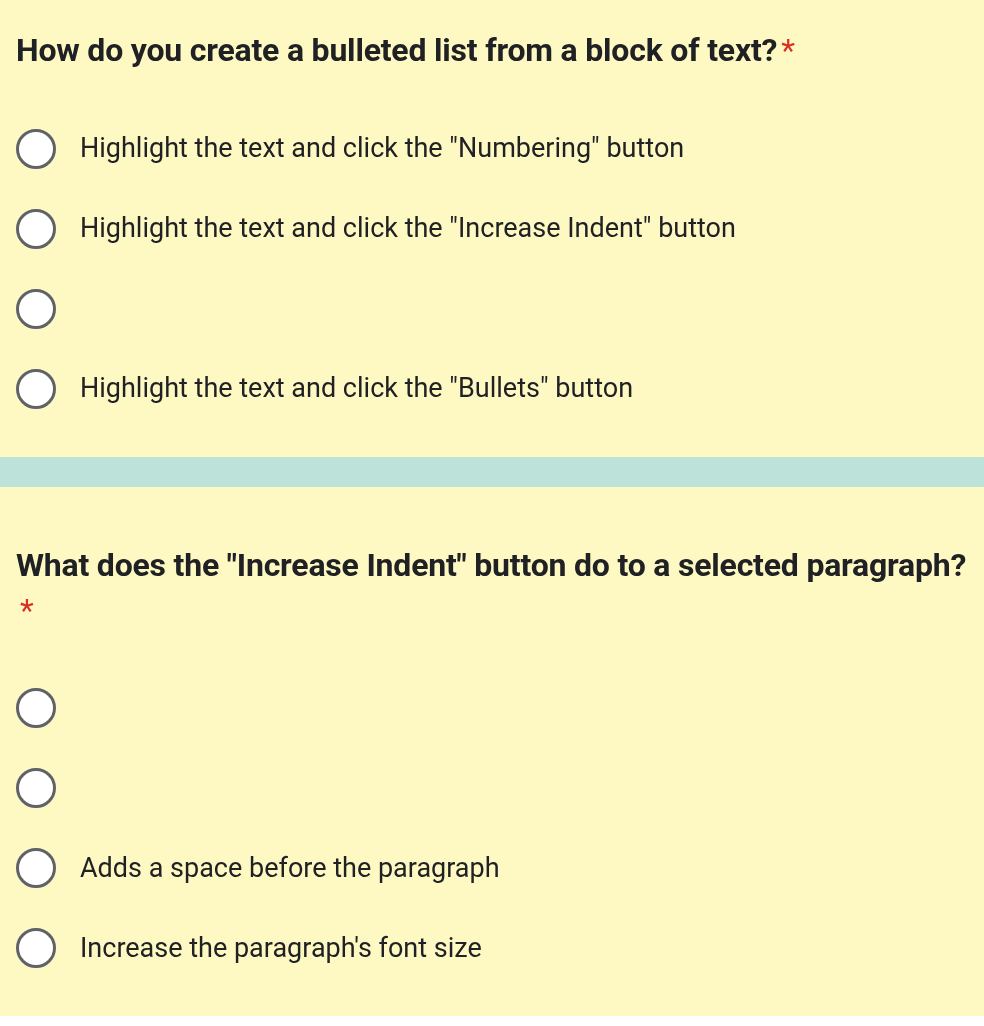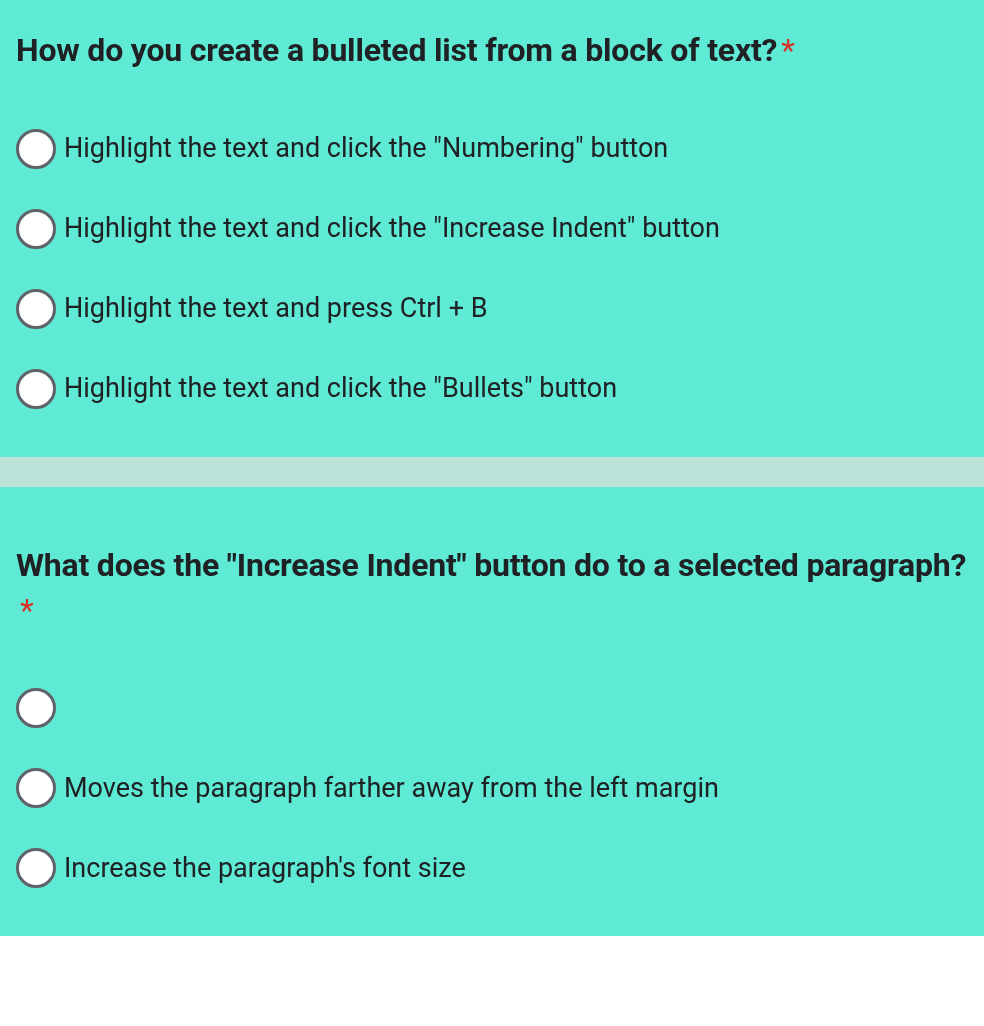--- a/index.html
+++ b/index.html
@@ -7,21 +7,21 @@
       padding: 0;
       box-sizing: border-box;
     }
     body {
       font-family: Roboto, Arial, sans-serif;
       background: #ffffff;
       width: 984px;
       color: #202124;
     }
     .question-block {
-      background: #5eead4;
+      background: #fef9c3;
       padding: 28px 16px 48px 16px;
     }
     .question-title {
       font-size: 32px;
       font-weight: 700;
       color: #202124;
       line-height: 1.4;
       margin-bottom: 56px;
       letter-spacing: -0.2px;
     }
@@ -31,21 +31,21 @@
       margin-left: 4px;
     }
     .options {
       display: flex;
       flex-direction: column;
       gap: 40px;
     }
     .option {
       display: flex;
       align-items: center;
-      gap: 8px;
+      gap: 24px;
       cursor: pointer;
     }
     .radio {
       width: 40px;
       height: 40px;
       border: 3px solid #5f6368;
       border-radius: 50%;
       flex-shrink: 0;
       background: #ffffff;
     }
@@ -75,41 +75,43 @@
     <label class="option">
       <span class="radio"></span>
       <span class="option-label">Highlight the text and click the "Numbering" button</span>
     </label>
     <label class="option">
       <span class="radio"></span>
       <span class="option-label">Highlight the text and click the "Increase Indent" button</span>
     </label>
     <label class="option">
       <span class="radio"></span>
-      <span class="option-label">Highlight the text and press Ctrl + B</span>
     </label>
     <label class="option">
       <span class="radio"></span>
       <span class="option-label">Highlight the text and click the "Bullets" button</span>
     </label>
   </div>
 </div>
 
 <div class="divider"></div>
 
 <div class="question-block second">
   <h2 class="question-title">
     <span>What does the "Increase Indent" button do to a selected paragraph?</span><span class="required">*</span>
   </h2>
   <div class="options">
     <label class="option">
       <span class="radio"></span>
     </label>
     <label class="option">
       <span class="radio"></span>
-      <span class="option-label">Moves the paragraph farther away from the left margin</span>
+    </label>
+    <label class="option">
+      <span class="radio"></span>
+      <span class="option-label">Adds a space before the paragraph</span>
     </label>
     <label class="option">
       <span class="radio"></span>
       <span class="option-label">Increase the paragraph's font size</span>
     </label>
   </div>
 </div>
 
 </body></html>

